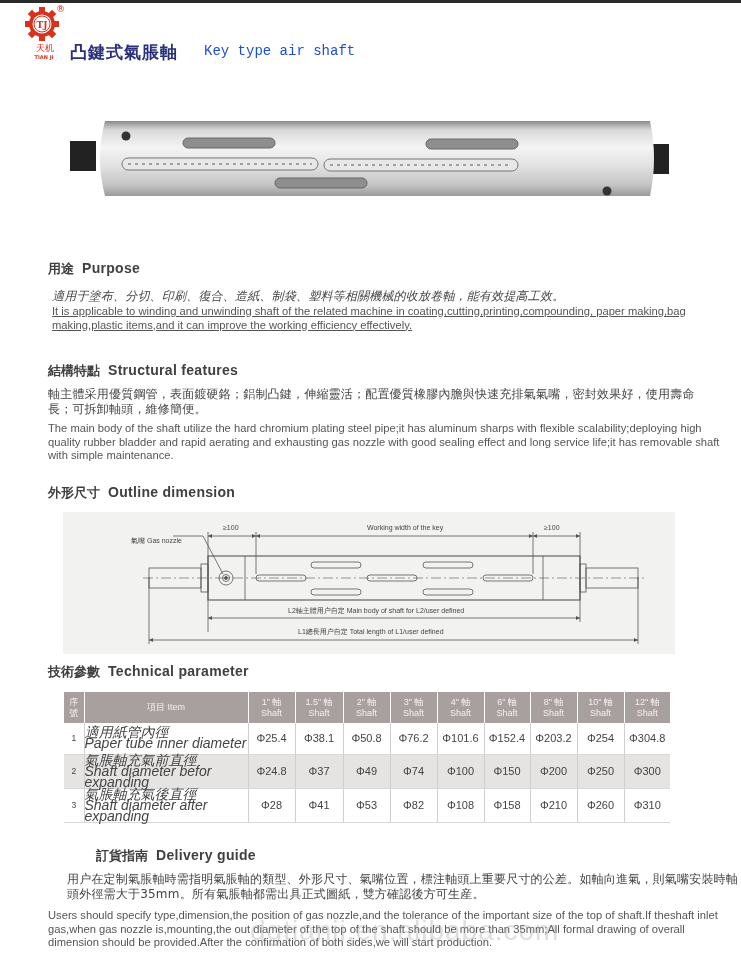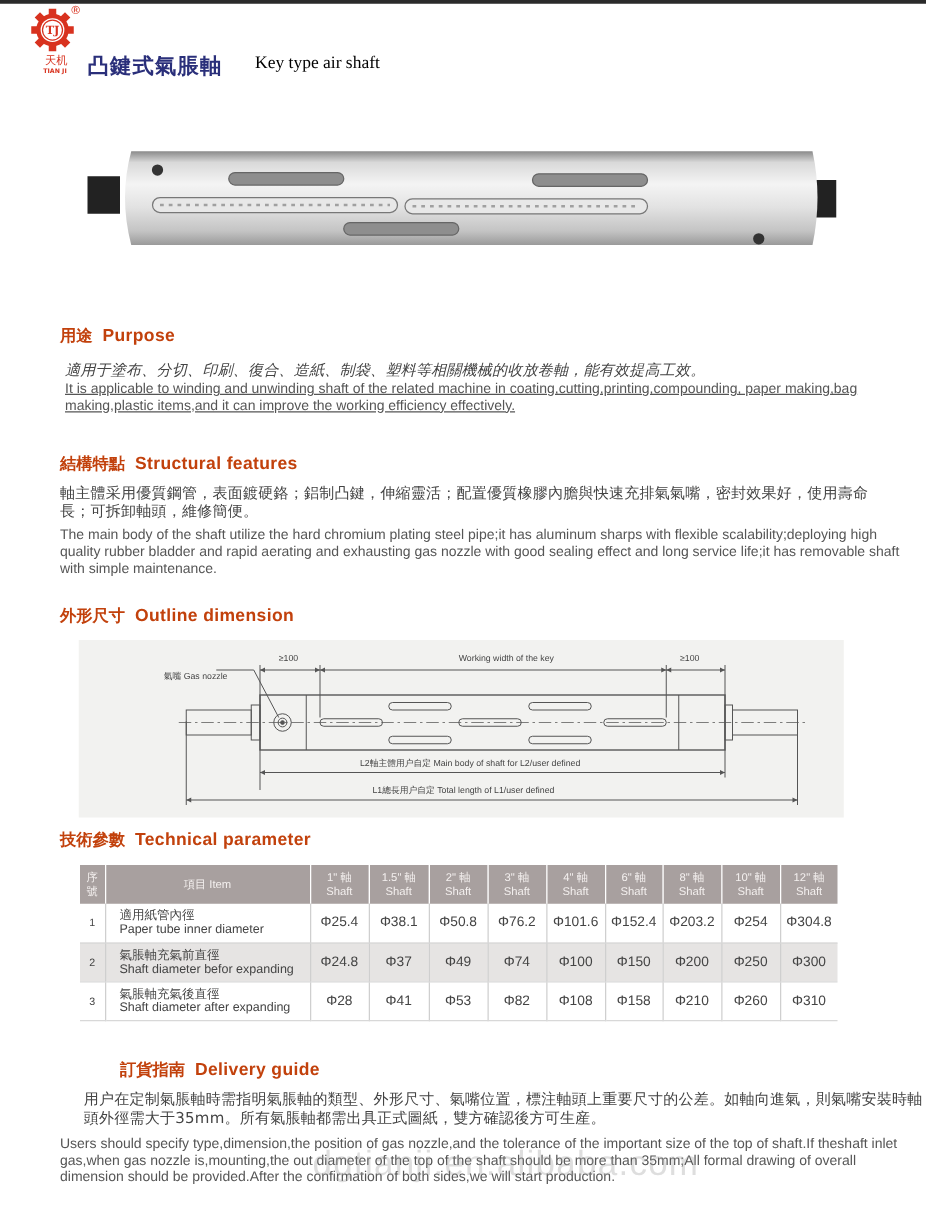--- a/index.html
+++ b/index.html
@@ -7,42 +7,42 @@
   body { font-family: "DejaVu Sans", "Liberation Sans", sans-serif; color: #2b2b2b; position: relative; }
   .topbar { position: absolute; left: 0; top: 0; width: 741px; height: 3px; background: #2a2a2a; }
 
   
   .logo { position: absolute; left: 22px; top: 6px; width: 44px; height: 56px; }
   .logo-gear { position: absolute; left: 2px; top: 0; width: 36px; height: 36px; }
   .logo-cn { position: absolute; left: 6px; top: 36px; width: 34px; font-size: 9px; color: #d8321f; text-align: center; font-family: "DejaVu Serif", serif; }
   .logo-en { position: absolute; left: 2px; top: 48px; width: 40px; font-size: 5px; color: #d8321f; text-align: center; font-weight: bold; }
   .logo-reg { position: absolute; left: 34px; top: -2px; font-size: 9px; color: #d8321f; }
   .title-cn { position: absolute; left: 70px; top: 41px; font-size: 17px; font-weight: bold; color: #2a2f7a; letter-spacing: 1px; }
-  .title-en { position: absolute; left: 204px; top: 43px; font-size: 14px; color: #000000; font-family: Liberation Serif, serif; }
+  .title-en { position: absolute; left: 204px; top: 43px; font-size: 14px; color: #1d4ed8; font-family: Liberation Mono, monospace; }
 
   
   .photo { position: absolute; left: 60px; top: 108px; width: 620px; height: 100px; }
 
   
-  .sec-title { position: absolute; left: 48px; font-size: 13px; font-weight: bold; color: #c2410c; }
+  .sec-title { position: absolute; left: 48px; font-size: 13px; font-weight: bold; color: #404040; }
   .sec-title .en { margin-left: 8px; font-family: "Liberation Sans", sans-serif; font-size: 14px; letter-spacing: 0.3px; }
   .para-cn { position: absolute; left: 48px; width: 672px; font-size: 12px; color: #444; line-height: 15px; letter-spacing: 0.2px; }
   .para-en { position: absolute; left: 48px; width: 680px; font-family: "Liberation Sans", sans-serif; font-size: 11.2px; color: #555; line-height: 13.5px; }
 
   
   .diagram { position: absolute; left: 63px; top: 512px; width: 612px; height: 142px; background: #f2f2f0; }
   .diagram svg { position: absolute; left: 0; top: 0; }
   .dlabel { position: absolute; font-family: "Liberation Sans", sans-serif; font-size: 7px; color: #444; white-space: nowrap; }
 
   
   .tbl { position: absolute; left: 64px; top: 692px; border-collapse: collapse; font-family: "Liberation Sans", sans-serif; }
   .tbl th { background: #a8a09f; color: #f4f0ef; font-weight: normal; font-size: 9px; line-height: 11px; height: 31px; border-right: 1px solid #ffffff; text-align: center; }
   .tbl td { font-size: 11px; color: #444; height: 31px; text-align: center; border-right: 1px solid #cfcfcf; border-bottom: 1px solid #d8d8d8; }
   .tbl tr.alt td { background: #e6e4e3; }
-  .tbl td.item { text-align: left; padding-left: 11px; line-height: 11px; font-size: 10px; }
+  .tbl td.item { text-align: left; padding-left: 0; line-height: 11px; font-size: 14px; font-style: italic; }
   .tbl td.no { font-size: 8.5px; }
 
   .watermark { position: absolute; left: 250px; top: 915px; font-family: "Liberation Sans", sans-serif; font-size: 28px; color: rgba(160,160,160,0.35); letter-spacing: 1px; white-space: nowrap; }
 </style>
 </head>
 <body>
 
 <div class="topbar"></div>
 
 <div class="logo">

